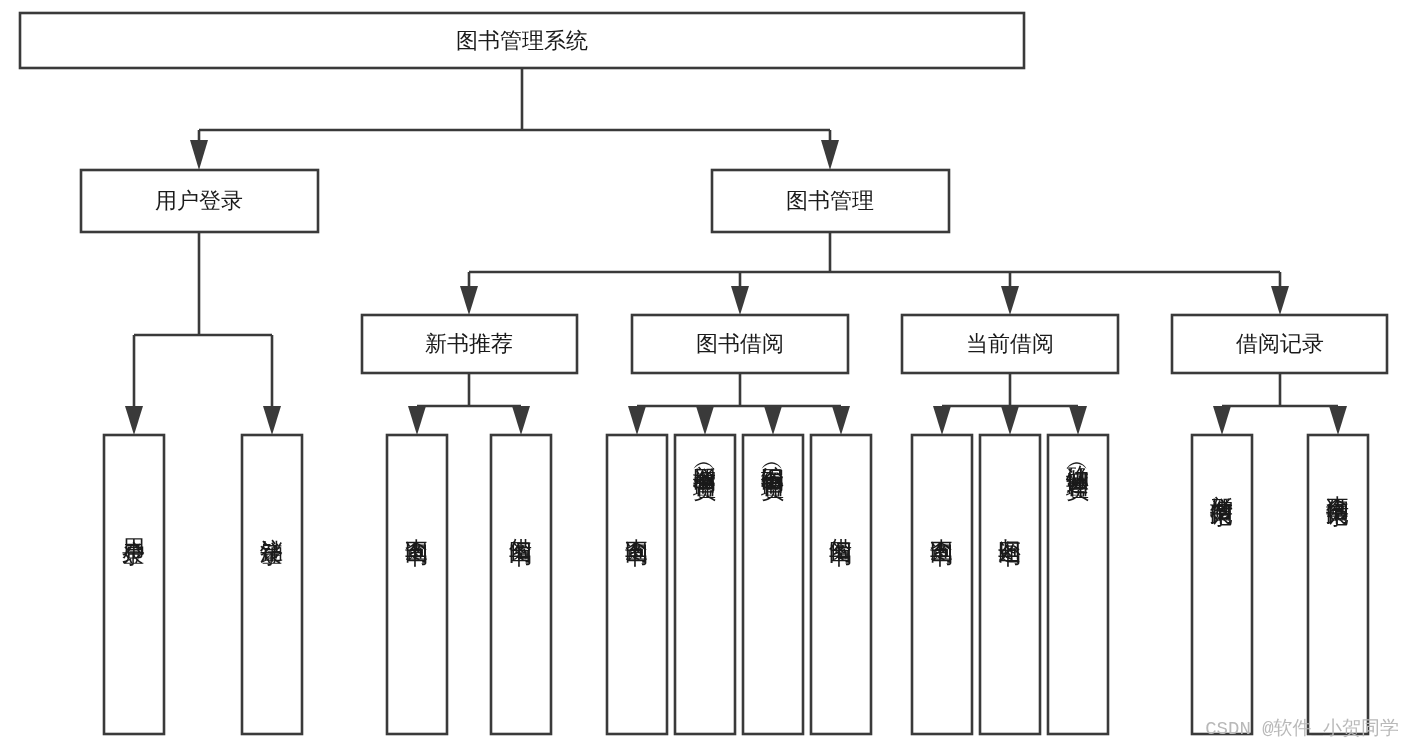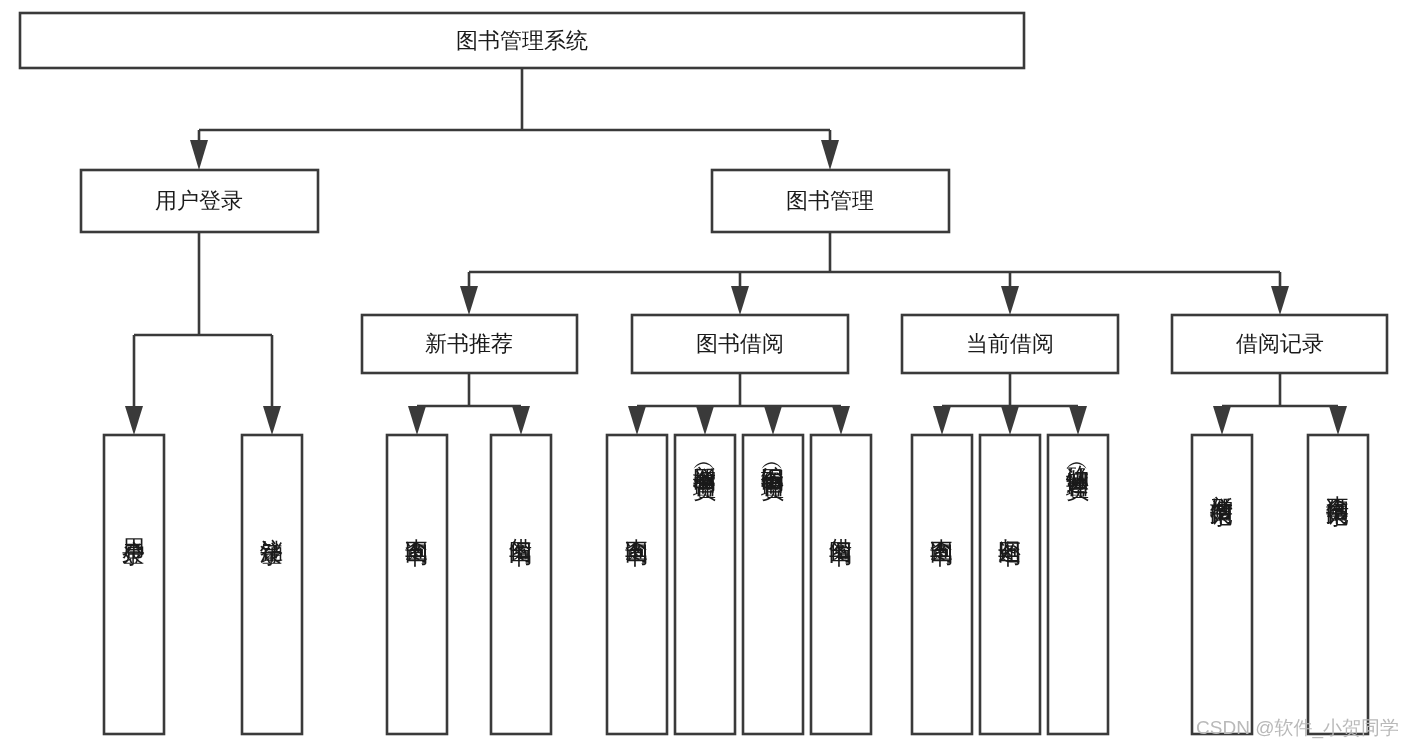--- a/index.html
+++ b/index.html
@@ -54,21 +54,21 @@
     font-size: 23px;
     fill: #1a1a1a;
     writing-mode: vertical-rl;
     text-orientation: upright;
     letter-spacing: 2px;
   }
   .watermark {
     position: absolute;
     right: 6px;
     bottom: 6px;
-    font-family: Liberation Sans, sans-serif;
+    font-family: Liberation Mono, monospace;
     font-size: 19px;
     color: #b9b9b9;
     white-space: nowrap;
     user-select: none;
     margin-top: 36px;
   }
 </style>
 </head>
 <body>
 

